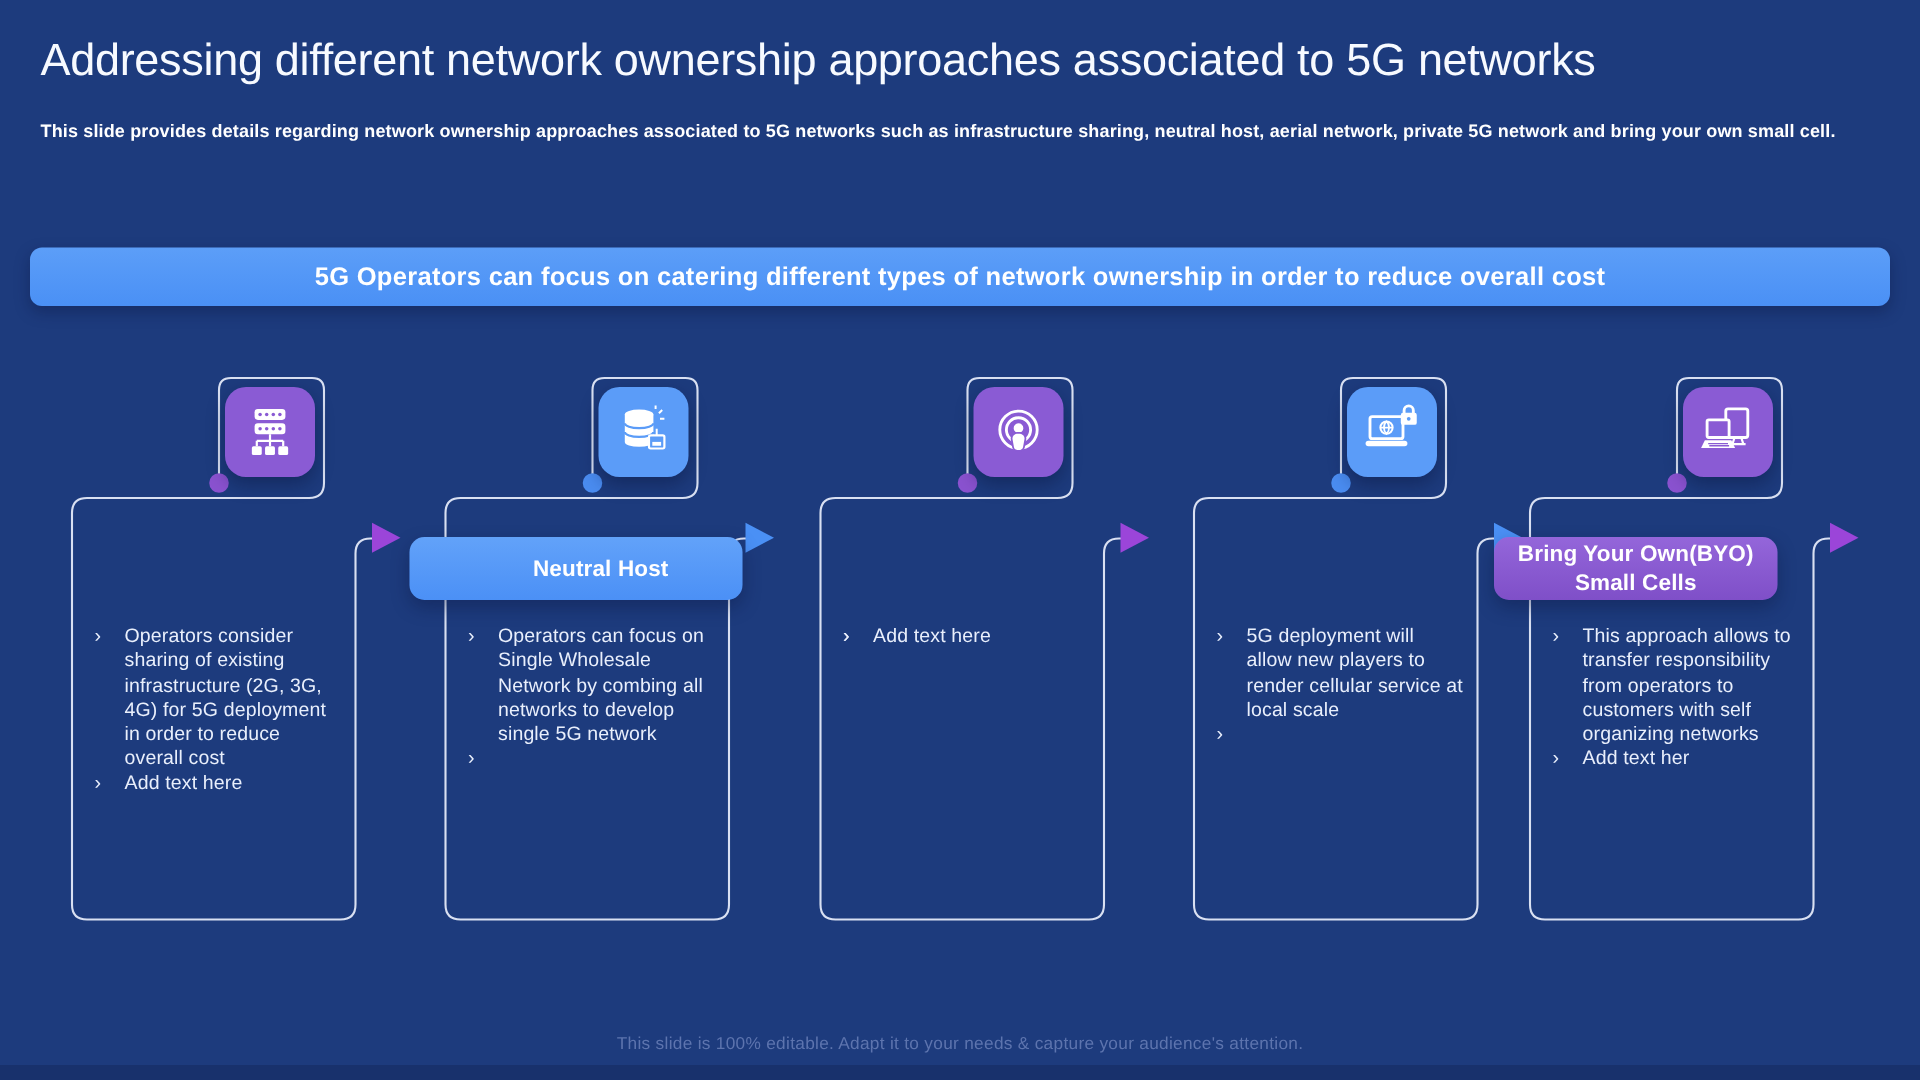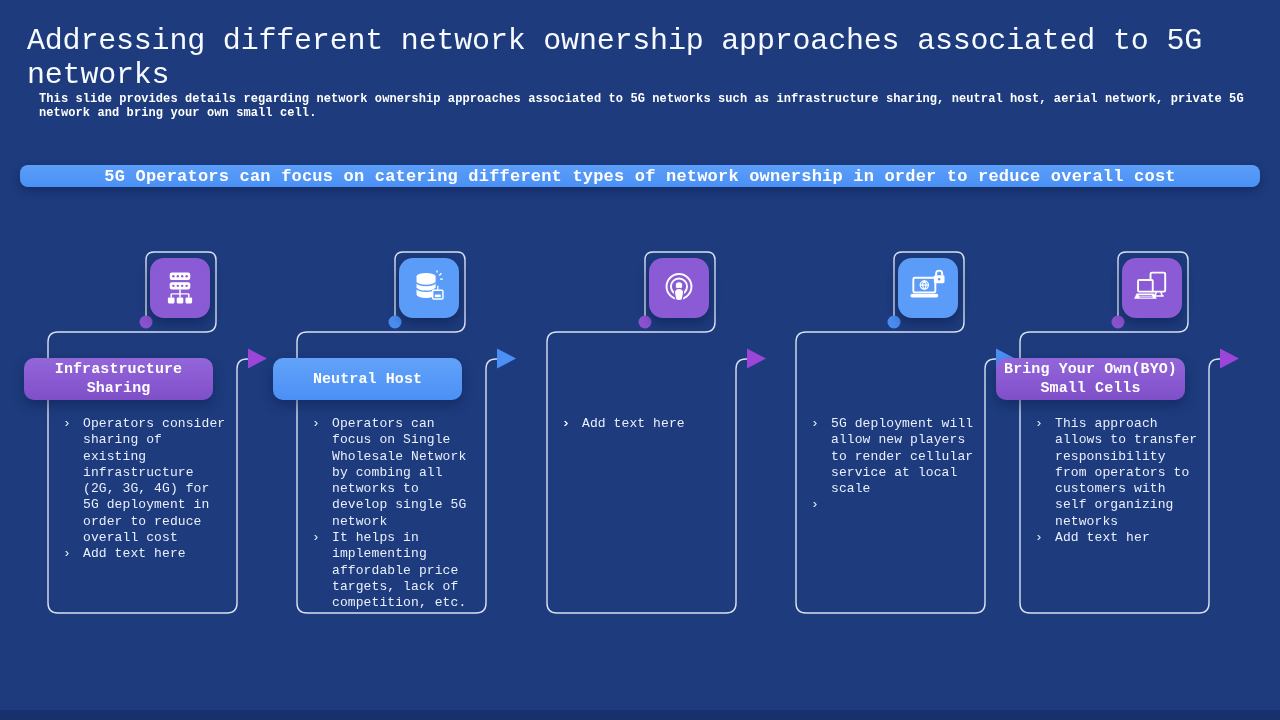--- a/index.html
+++ b/index.html
@@ -1,31 +1,31 @@
 <!DOCTYPE html>
 <html><head>
 <meta charset="utf-8">
 <style>
   html,body{margin:0;padding:0;background:#0e1e46;}
   .slide{
     position:relative;width:1280px;height:720px;overflow:hidden;
     background:#1d3b7d;
-    font-family:Liberation Mono, monospace;
+    font-family:Liberation Sans, sans-serif;
   }
   .title{
     position:absolute;left:27px;top:24px;margin:0;
     font-size:30px;font-weight:400;letter-spacing:-.2px;
     color:#f7faff;
   }
   .subtitle{
-    position:absolute;left:27px;top:80px;margin:12px;
+    position:absolute;left:27px;top:80px;margin:0;
     font-size:12px;font-weight:700;letter-spacing:.1px;color:#ffffff;
   }
   .banner{
-    position:absolute;left:20px;top:165px;width:1240px;height:22px;
+    position:absolute;left:20px;top:165px;width:1240px;height:39px;
     background:linear-gradient(180deg,#5c9ef8,#4a90f5);
     border-radius:8px;display:flex;align-items:center;justify-content:center;
     box-shadow:0 4px 10px rgba(8,18,56,.35);
   }
   .banner span{color:#fff;font-size:17px;font-weight:700;letter-spacing:.2px;}
   .column{position:absolute;top:250px;width:250px;height:370px;}
   .connector{position:absolute;left:0;top:0;overflow:visible;}
   .connector path.outline{fill:none;stroke:#e9effc;stroke-width:1.4;stroke-linecap:round;opacity:.92;}
   .icon-square{
     position:absolute;left:126px;top:8px;width:60px;height:60px;border-radius:14px;
@@ -33,21 +33,21 @@
     box-shadow:0 5px 12px rgba(8,18,56,.4);
   }
   .col-purple .icon-square{background:#8a5bd4;--sq:#8a5bd4;}
   .col-blue   .icon-square{background:#5b9cf8;--sq:#5b9cf8;}
   .header-btn{
     position:absolute;left:0;top:108px;width:189px;height:42px;border-radius:10px;
     display:flex;align-items:center;justify-content:center;text-align:center;
     box-shadow:0 5px 12px rgba(8,18,56,.35);
   }
   .col-purple .header-btn{background:linear-gradient(180deg,#9466da,#7f4fc8);}
-  .col-blue   .header-btn{background:linear-gradient(180deg,#62a2f9,#4b90f6);}
+  .col-blue   .header-btn{background:linear-gradient(180deg,#62a2f9,#4b90f6);padding-left:33px;}
   .header-btn span{color:#fff;font-size:15px;font-weight:700;line-height:19px;letter-spacing:.1px;padding:0 8px;}
   .bullets{
     position:absolute;left:38px;top:166px;width:166px;margin:0;padding:0;list-style:none;
   }
   .bullets li{
     position:relative;padding-left:21px;margin:0;
     color:#e9effc;font-size:13px;line-height:16.3px;letter-spacing:.1px;
   }
   .bullets .marker{position:absolute;left:1px;top:0;color:#e9effc;}
   .footer{
@@ -85,23 +85,20 @@
             <circle cx="21" cy="27" r="1.6" fill="var(--sq)"></circle>
             <circle cx="27" cy="27" r="1.6" fill="var(--sq)"></circle>
             <circle cx="33" cy="27" r="1.6" fill="var(--sq)"></circle>
             <circle cx="39" cy="27" r="1.6" fill="var(--sq)"></circle>
             <path d="M30,32 V38 M18,38 H42 M18,38 V43 M30,38 V43 M42,38 V43" stroke="#fff" stroke-width="2" fill="none"></path>
             <rect x="13.5" y="43" width="9" height="8" rx="1.5" fill="#fff"></rect>
             <rect x="25.5" y="43" width="9" height="8" rx="1.5" fill="#fff"></rect>
             <rect x="37.5" y="43" width="9" height="8" rx="1.5" fill="#fff"></rect>
           </svg>
         </div>
-    <div class="header-btn">
-      <span>Infrastructure Sharing</span>
-    </div>
     <ul class="bullets">
           <li><span class="marker">›</span><span>Operators consider sharing of existing infrastructure (2G, 3G, 4G) for 5G deployment in order to reduce overall cost</span></li>
           <li><span class="marker">›</span><span>Add text here</span></li>
         </ul>
   </div>
       <div class="column col-blue" style="left: 273px;">
     <svg class="connector" width="250" height="370" viewBox="0 0 250 370">
       <path class="outline" d="M122,69 L122,10 Q122,2 130,2 L184,2 Q192,2 192,10 L192,72 Q192,82 182,82 L34,82 Q24,82 24,92 L24,353 Q24,363 34,363 L203,363 Q213,363 213,353 L213,119 Q213,109 223,109 L226,109"></path>
       <circle class="dot" cx="122" cy="72" r="6.5" fill="#4a8cf0"></circle>
       <polygon class="arrow" points="224,98.5 243,108.5 224,118.5" fill="#4a90f5"></polygon>
@@ -115,21 +112,21 @@
             <rect x="35" y="33" width="14" height="12" rx="1.5" fill="var(--sq)" stroke="#fff" stroke-width="2"></rect>
             <rect x="38" y="39" width="8" height="3.5" fill="#fff"></rect>
             <path d="M42,33 V27" stroke="#fff" stroke-width="1.8"></path>
           </svg>
         </div>
     <div class="header-btn">
       <span>Neutral Host</span>
     </div>
     <ul class="bullets">
           <li><span class="marker">›</span><span>Operators can focus on Single Wholesale Network by combing all networks to develop single 5G network</span></li>
-          <li><span class="marker">›</span><span>It helps in implementing affordable price targets, lack of competition, etc.</span></li>
+          <li><span class="marker">›</span></li>
         </ul>
   </div>
       <div class="column col-purple" style="left: 523px;">
     <svg class="connector" width="250" height="370" viewBox="0 0 250 370">
       <path class="outline" d="M122,69 L122,10 Q122,2 130,2 L184,2 Q192,2 192,10 L192,72 Q192,82 182,82 L34,82 Q24,82 24,92 L24,353 Q24,363 34,363 L203,363 Q213,363 213,353 L213,119 Q213,109 223,109 L226,109"></path>
       <circle class="dot" cx="122" cy="72" r="6.5" fill="#8a52cf"></circle>
       <polygon class="arrow" points="224,98.5 243,108.5 224,118.5" fill="#9b45d9"></polygon>
     </svg>
     <div class="icon-square">
           <svg width="44" height="44" viewBox="0 0 60 60">
@@ -184,14 +181,15 @@
     <div class="header-btn">
       <span>Bring Your Own(BYO) Small Cells</span>
     </div>
     <ul class="bullets">
           <li><span class="marker">›</span><span>This approach allows to transfer responsibility from operators to customers with self organizing networks</span></li>
           <li><span class="marker">›</span><span>Add text her</span></li>
         </ul>
   </div>
     </div>
 
+  <div class="footer">This slide is 100% editable. Adapt it to your needs &amp; capture your audience's attention.</div>
   <div class="bottom-bar"></div>
 </div>
 
 </body></html>

